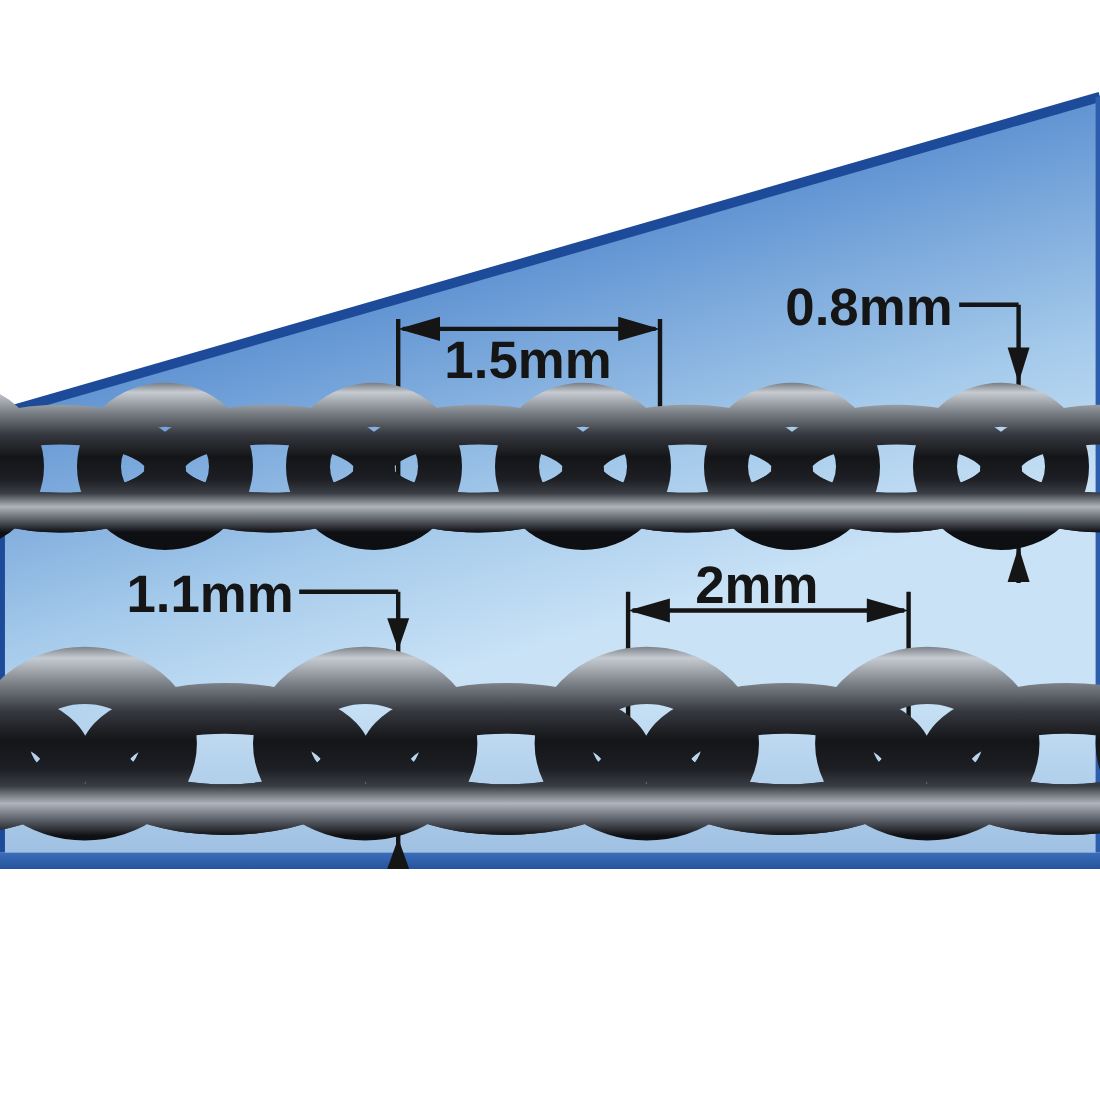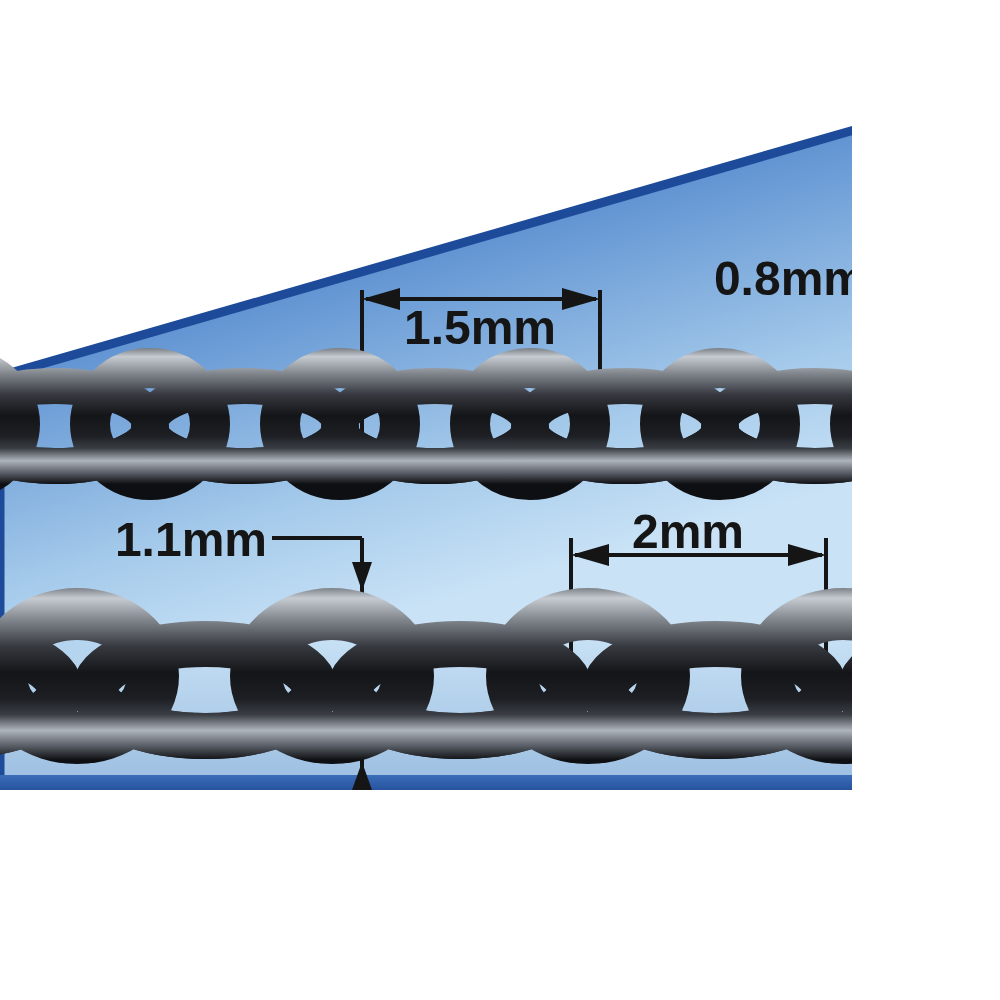--- a/index.html
+++ b/index.html
@@ -1,16 +1,16 @@
 <!DOCTYPE html>
 <html><head>
 <meta charset="utf-8">
 <style>
   html,body{margin:0;padding:0;background:#ffffff;}
-  .canvas{position:relative;width:852px;height:1000px;background:#ffffff;overflow:hidden;
+  .canvas{position:relative;width:1000px;height:1000px;background:#ffffff;overflow:hidden;
           font-family:"Liberation Sans",sans-serif;}
   svg{position:absolute;left:0;top:0;}
   .dim-label{font-family:"Liberation Sans",sans-serif;font-weight:bold;font-size:48px;fill:#151515;}
 </style>
 </head>
 <body>
 
 <div class="canvas">
 <svg width="1000" height="1000" viewBox="0 0 1000 1000">
   <defs>

